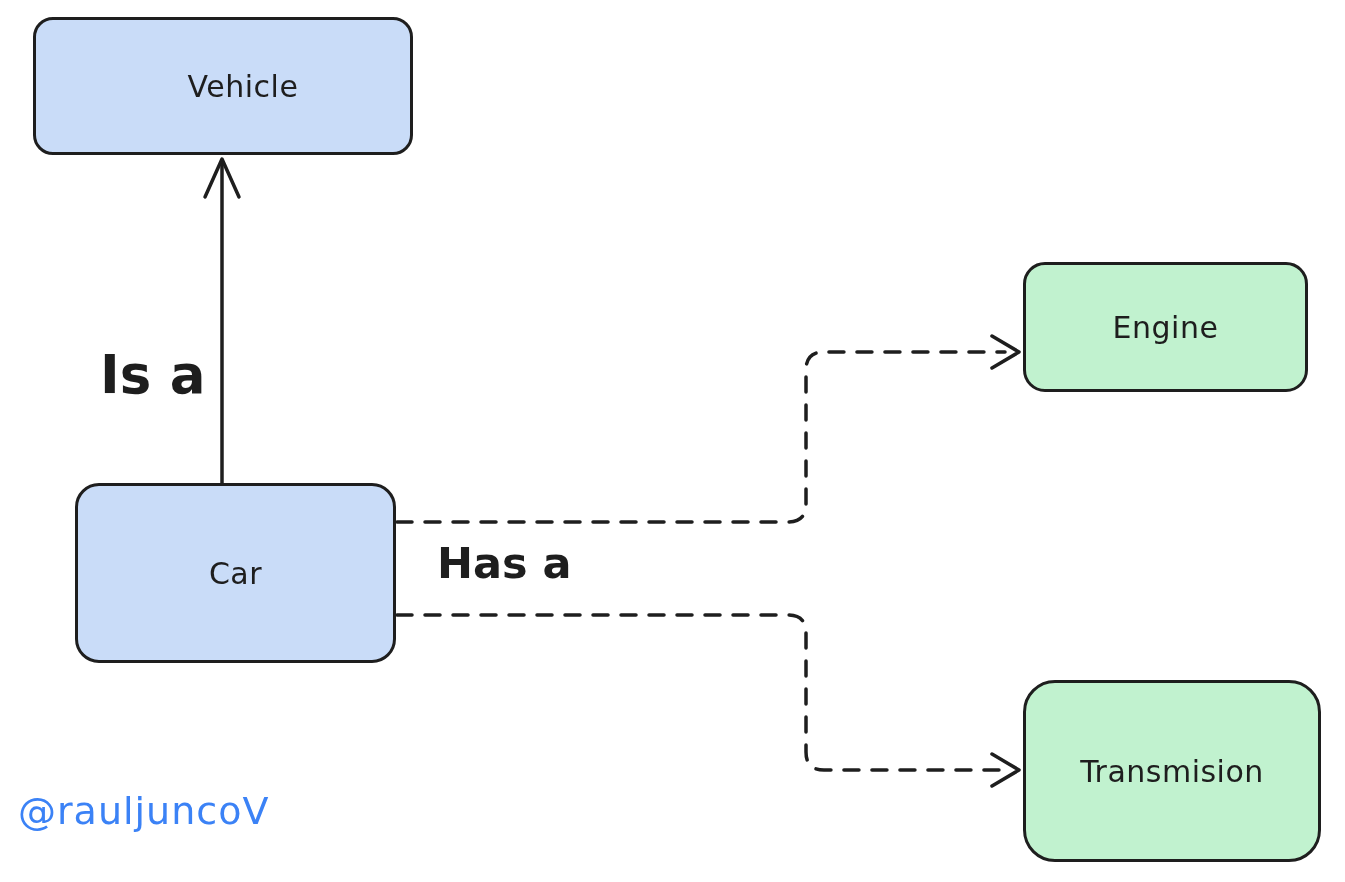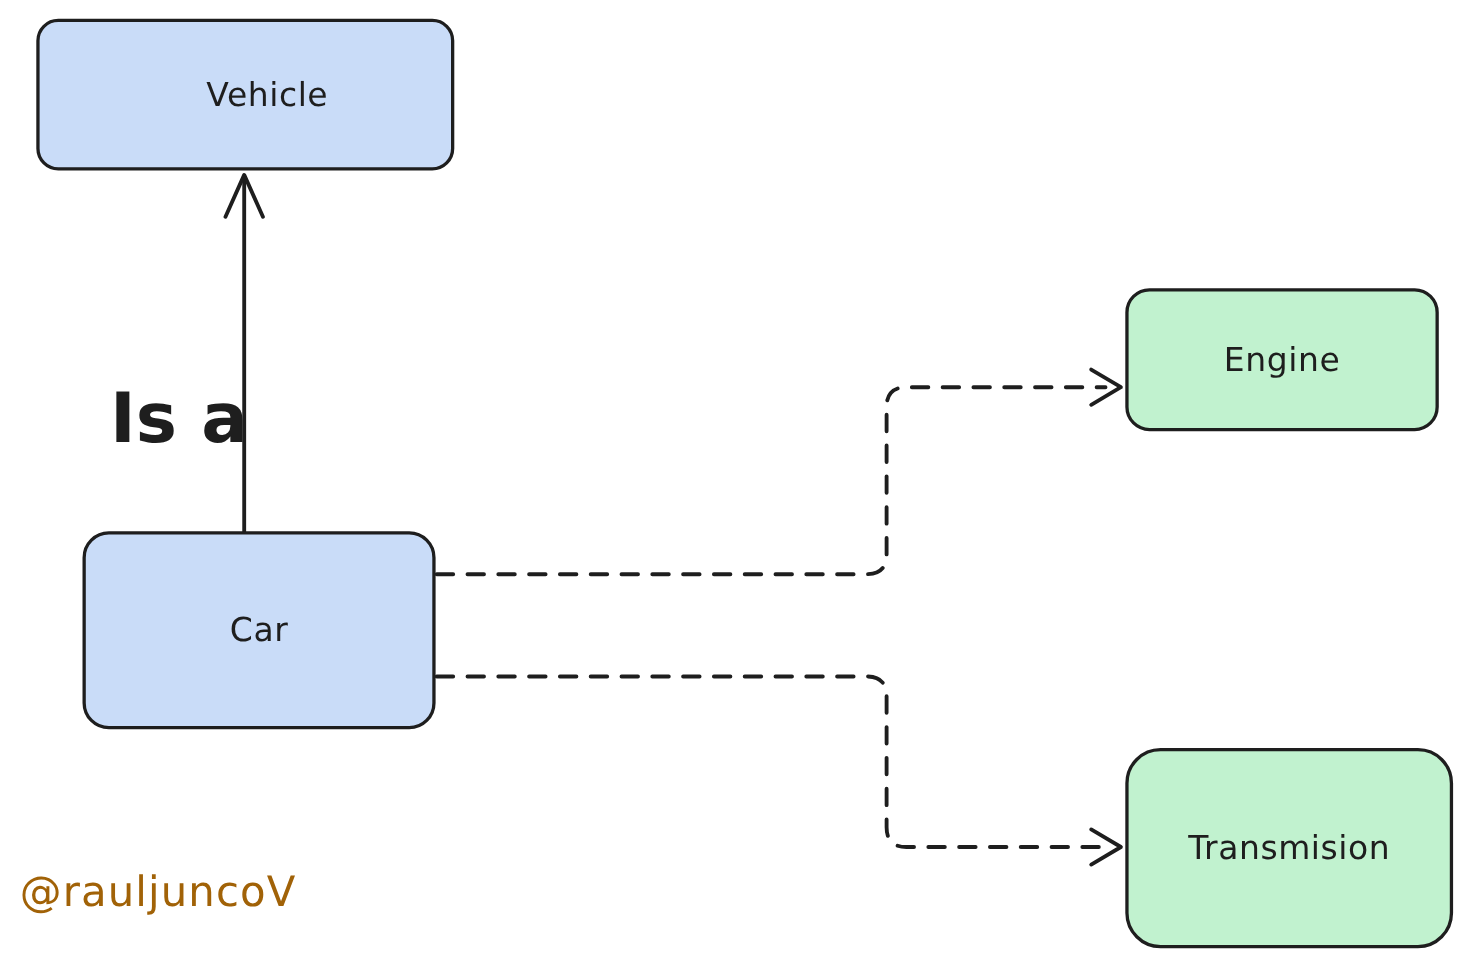--- a/index.html
+++ b/index.html
@@ -37,21 +37,21 @@
   .node-vehicle      { left: 33px;   top: 17px;  width: 380px; height: 138px; border-radius: 20px; }
   .node-car          { left: 75px;   top: 483px; width: 321px; height: 180px; border-radius: 24px; }
   .node-engine       { left: 1023px; top: 262px; width: 285px; height: 130px; border-radius: 22px; }
   .node-transmision  { left: 1023px; top: 680px; width: 298px; height: 182px; border-radius: 32px; }
   .edge-label {
     position: absolute;
     color: #1e1e1e;
     font-weight: 700;
     white-space: nowrap;
   }
-  .label-is-a  { left: 100px; top: 344px; font-size: 63px; }
+  .label-is-a  { left: 100px; top: 344px; font-size: 53px; }
   .label-has-a { left: 437px; top: 538px; font-size: 43px; }
   .watermark {
     position: absolute;
     left: 18px;
     top: 789px;
     font-size: 38px;
     letter-spacing: 1px;
   }
 </style>
 </head>
@@ -88,16 +88,17 @@
   <div class="node node-engine" style="background-color: rgb(193, 242, 207);">
     <span>Engine</span>
   </div>
 
   <div class="node node-transmision" style="background-color: rgb(193, 242, 207);">
     <span>Transmision</span>
   </div>
 
   <div class="edge-label label-is-a">Is a</div>
 
+  <div class="edge-label label-has-a">Has a</div>
 
-  <div class="watermark" style="color: #a16207;">@rauljuncoV</div>
+  <div class="watermark" style="color: #3b82f6;">@rauljuncoV</div>
 
 </div>
 
 </body></html>

